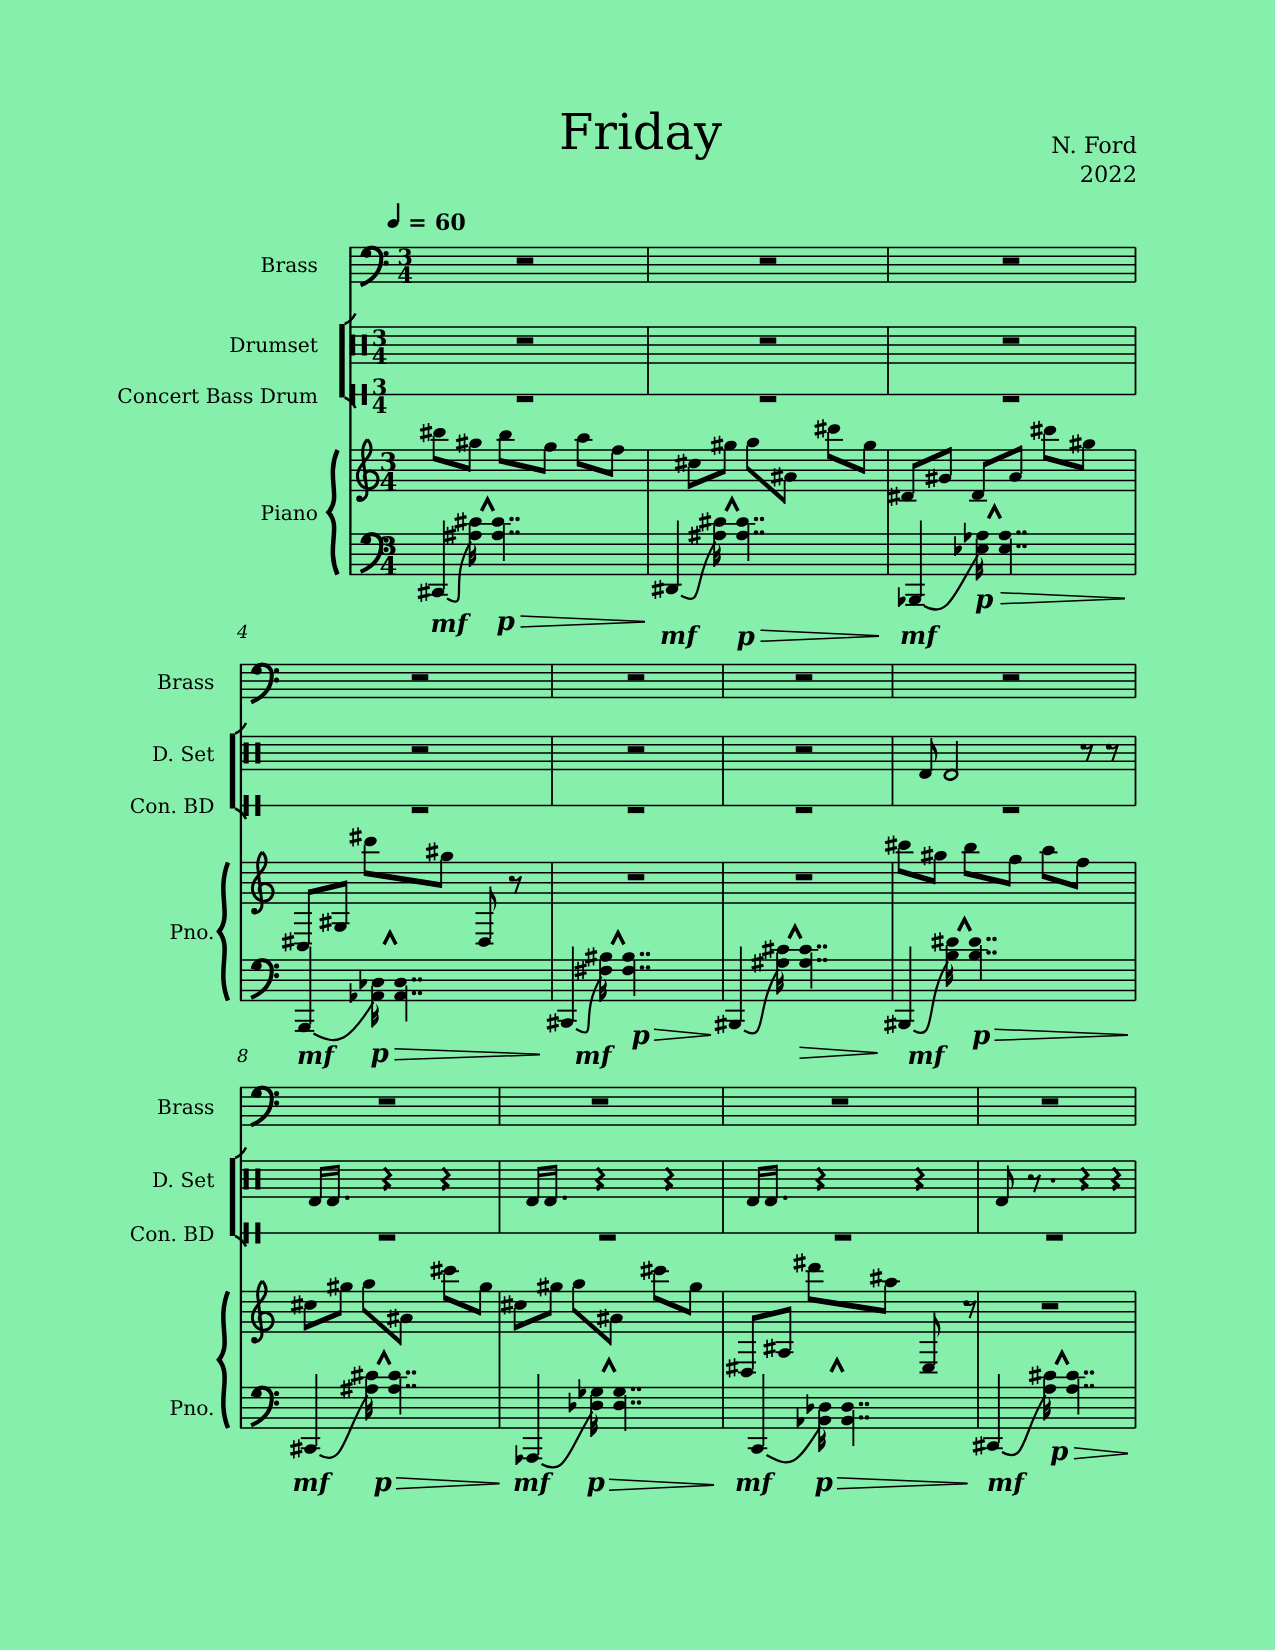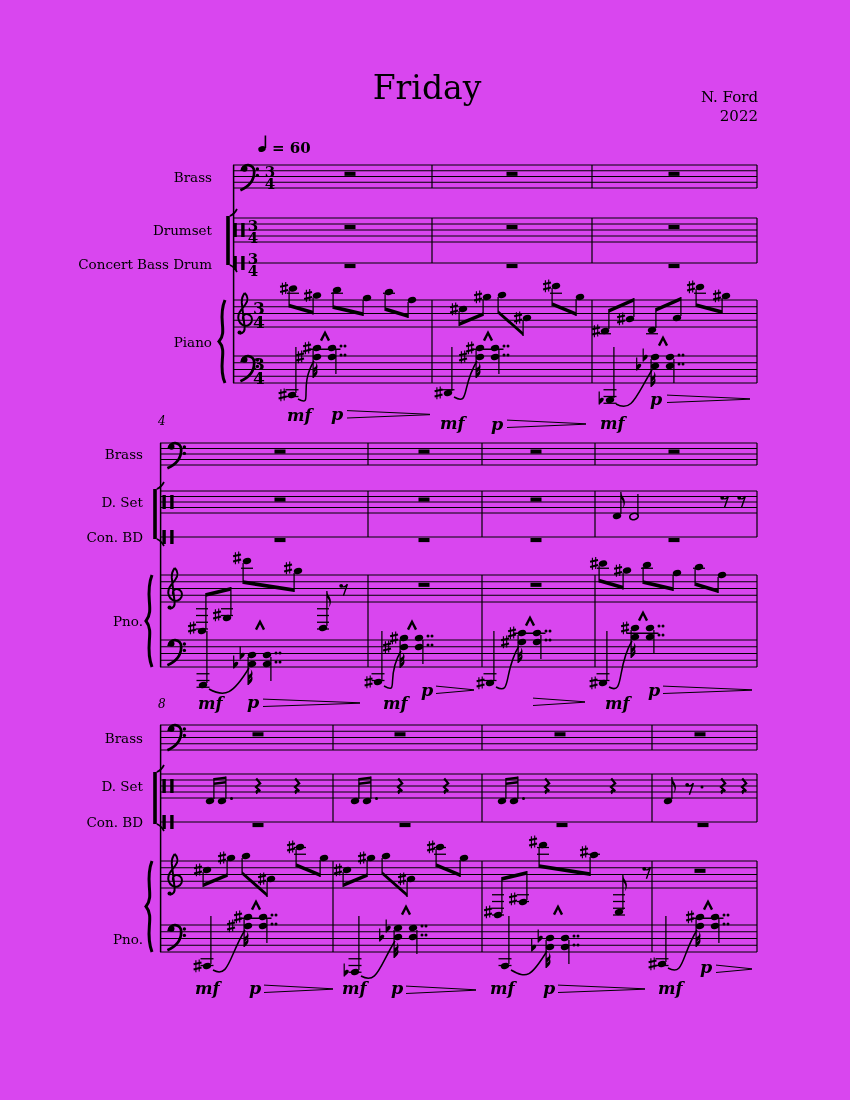--- a/index.html
+++ b/index.html
@@ -1,16 +1,16 @@
 <!DOCTYPE html>
 <html><head>
 <meta charset="utf-8">
 <style>
   html,body{margin:0;padding:0;background:#fff;}
-  .page{position:relative;width:850px;height:1100px;background:#d946ef;overflow:hidden;text-align:center;}
+  .page{position:relative;width:850px;height:1100px;background:#86efac;overflow:hidden;text-align:center;}
   svg{position:absolute;left:0;top:0;}
   text{fill:#000;}
   .title{font-family:"DejaVu Serif",serif;font-size:33px;}
   .byline{font-family:"DejaVu Serif",serif;font-size:15px;}
   .tempo{font-family:"DejaVu Serif",serif;font-size:15px;font-weight:bold;}
   .lbl{font-family:"DejaVu Serif",serif;font-size:13.5px;}
   .mnum{font-family:"DejaVu Serif",serif;font-size:12px;font-style:italic;}
   .ts{font-family:"DejaVu Serif",serif;font-weight:bold;}
   .dyn{font-family:"DejaVu Serif",serif;font-size:16.5px;font-weight:bold;font-style:italic;}
   .dynp{font-family:"DejaVu Serif",serif;font-size:17.5px;font-weight:bold;font-style:italic;}

